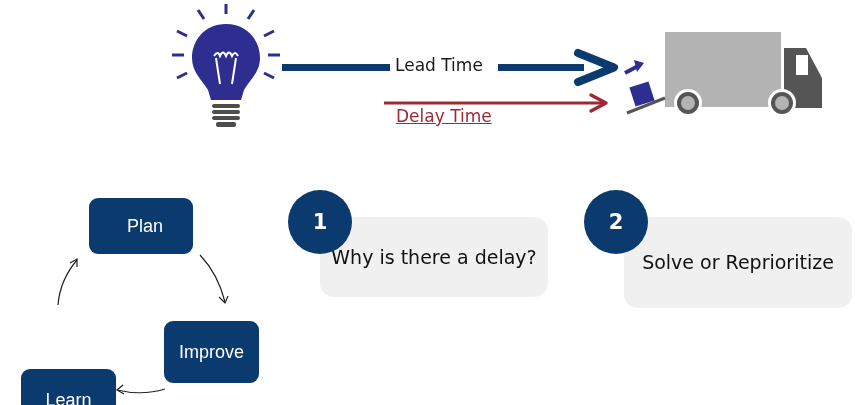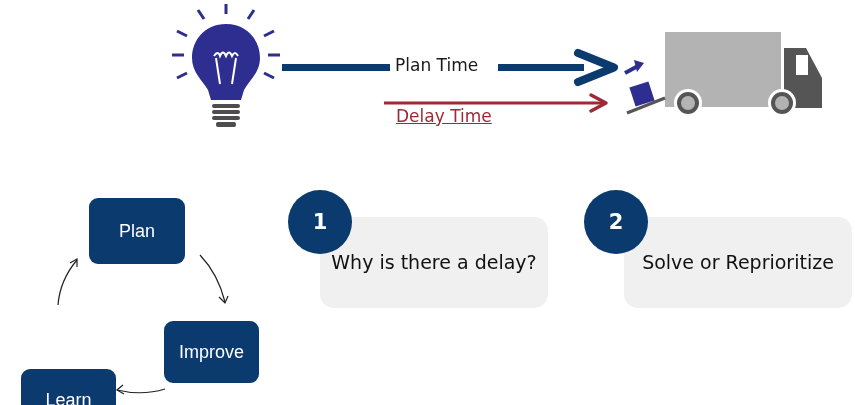--- a/index.html
+++ b/index.html
@@ -71,34 +71,34 @@
   <g fill="none" stroke="#222" stroke-width="1.2">
     <path d="M200 255 Q218 274 225 302"></path>
     <path d="M219 297 L225 303 L228 296"></path>
     <path d="M165 389 Q142 396 117 390"></path>
     <path d="M123 385 L117 390 L124 394"></path>
     <path d="M58 305 Q60 280 77 260"></path>
     <path d="M70 263 L77 259 L77 267"></path>
   </g>
 </svg>
 
-<div class="abs label-lead">Plan Time</div>
+<div class="abs label-lead">Lead Time</div>
 <div class="abs label-delay">Delay Time</div>
 
-<div class="abs cycle-box" style="left:89px;top:198px;width:96px;height:66px;">
+<div class="abs cycle-box" style="left:89px;top:198px;width:96px;height:56px;padding-left:8px;">
   <span>Plan</span>
 </div>
 <div class="abs cycle-box" style="left:164px;top:321px;width:95px;height:62px;">
   <span>Improve</span>
 </div>
 <div class="abs cycle-box" style="left:21px;top:321px;width:95px;height:62px;margin-top:48px;">
   <span>Learn</span>
 </div>
 
-<div class="abs step-card" style="left:320px;top:217px;width:228px;height:91px;">
+<div class="abs step-card" style="left:320px;top:217px;width:228px;height:80px;">
   <span>Why is there a delay?</span>
 </div>
 <div class="abs step-badge" style="left:288px;top:190px;">
   <span>1</span>
 </div>
 
 <div class="abs step-card" style="left:624px;top:217px;width:228px;height:91px;flex-direction:column;justify-content:center;">
   <span>Solve or Reprioritize</span>
 </div>
 <div class="abs step-badge" style="left:584px;top:190px;">

